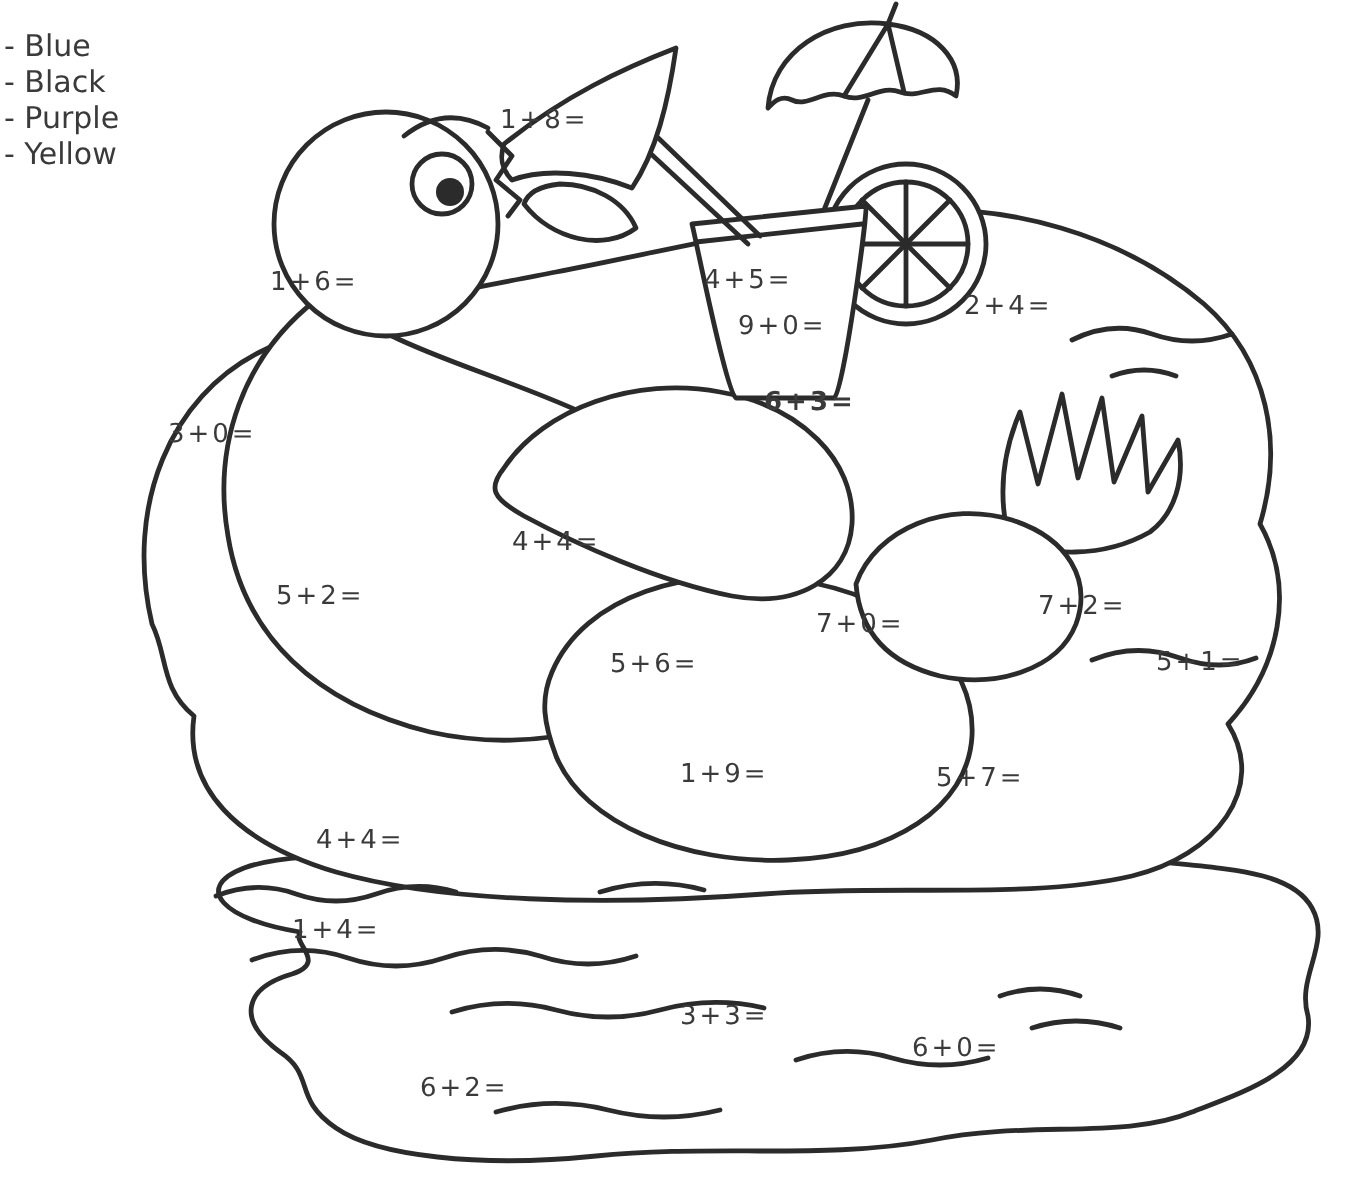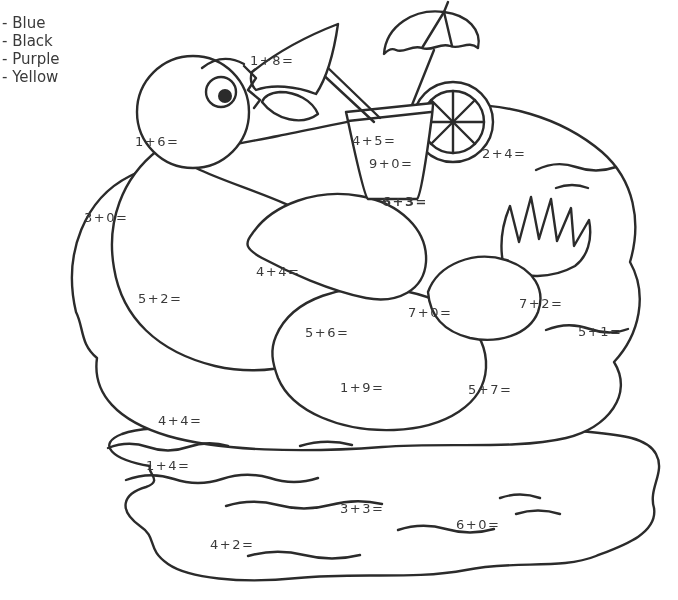--- a/index.html
+++ b/index.html
@@ -133,15 +133,15 @@
       <span class="expr" style="left: 482px; top: 146px;">2+4=</span>
       <span class="expr" style="left: 519px; top: 260px; margin-top: 36px;">7+2=</span>
       <span class="expr" style="left: 408px; top: 305px;">7+0=</span>
       <span class="expr" style="left: 578px; top: 324px;">5+1=</span>
       <span class="expr" style="left: 340px; top: 380px;">1+9=</span>
       <span class="expr" style="left: 468px; top: 382px;">5+7=</span>
       <span class="expr" style="left: 158px; top: 413px;">4+4=</span>
       <span class="expr" style="left: 146px; top: 458px;">1+4=</span>
       <span class="expr" style="left: 340px; top: 501px;">3+3=</span>
       <span class="expr" style="left: 456px; top: 498px; margin-top: 19px;">6+0=</span>
-      <span class="expr" style="left: 210px; top: 537px;">4+2=</span>
+      <span class="expr" style="left: 210px; top: 537px;">6+2=</span>
     </div>
 </div>
 
 </body></html>

